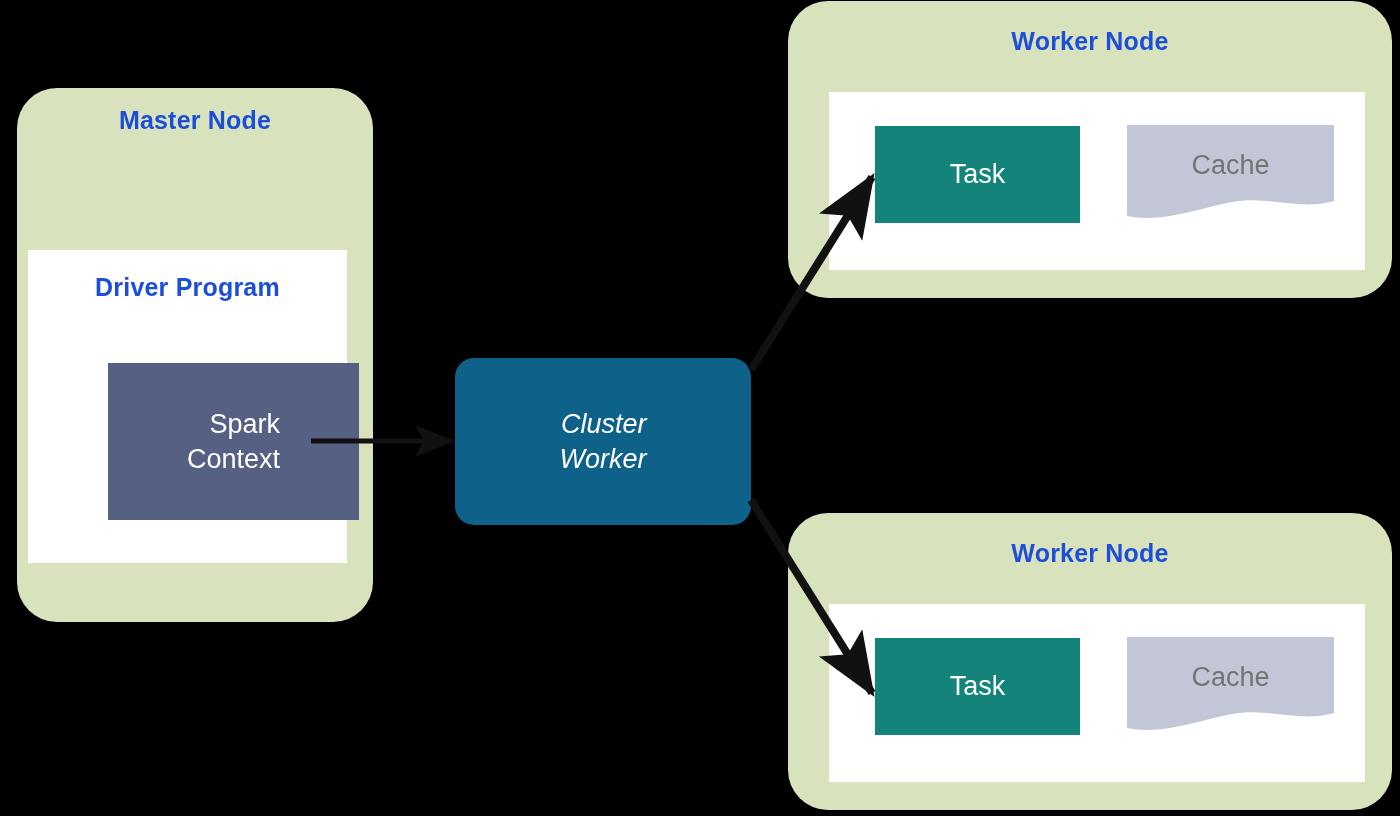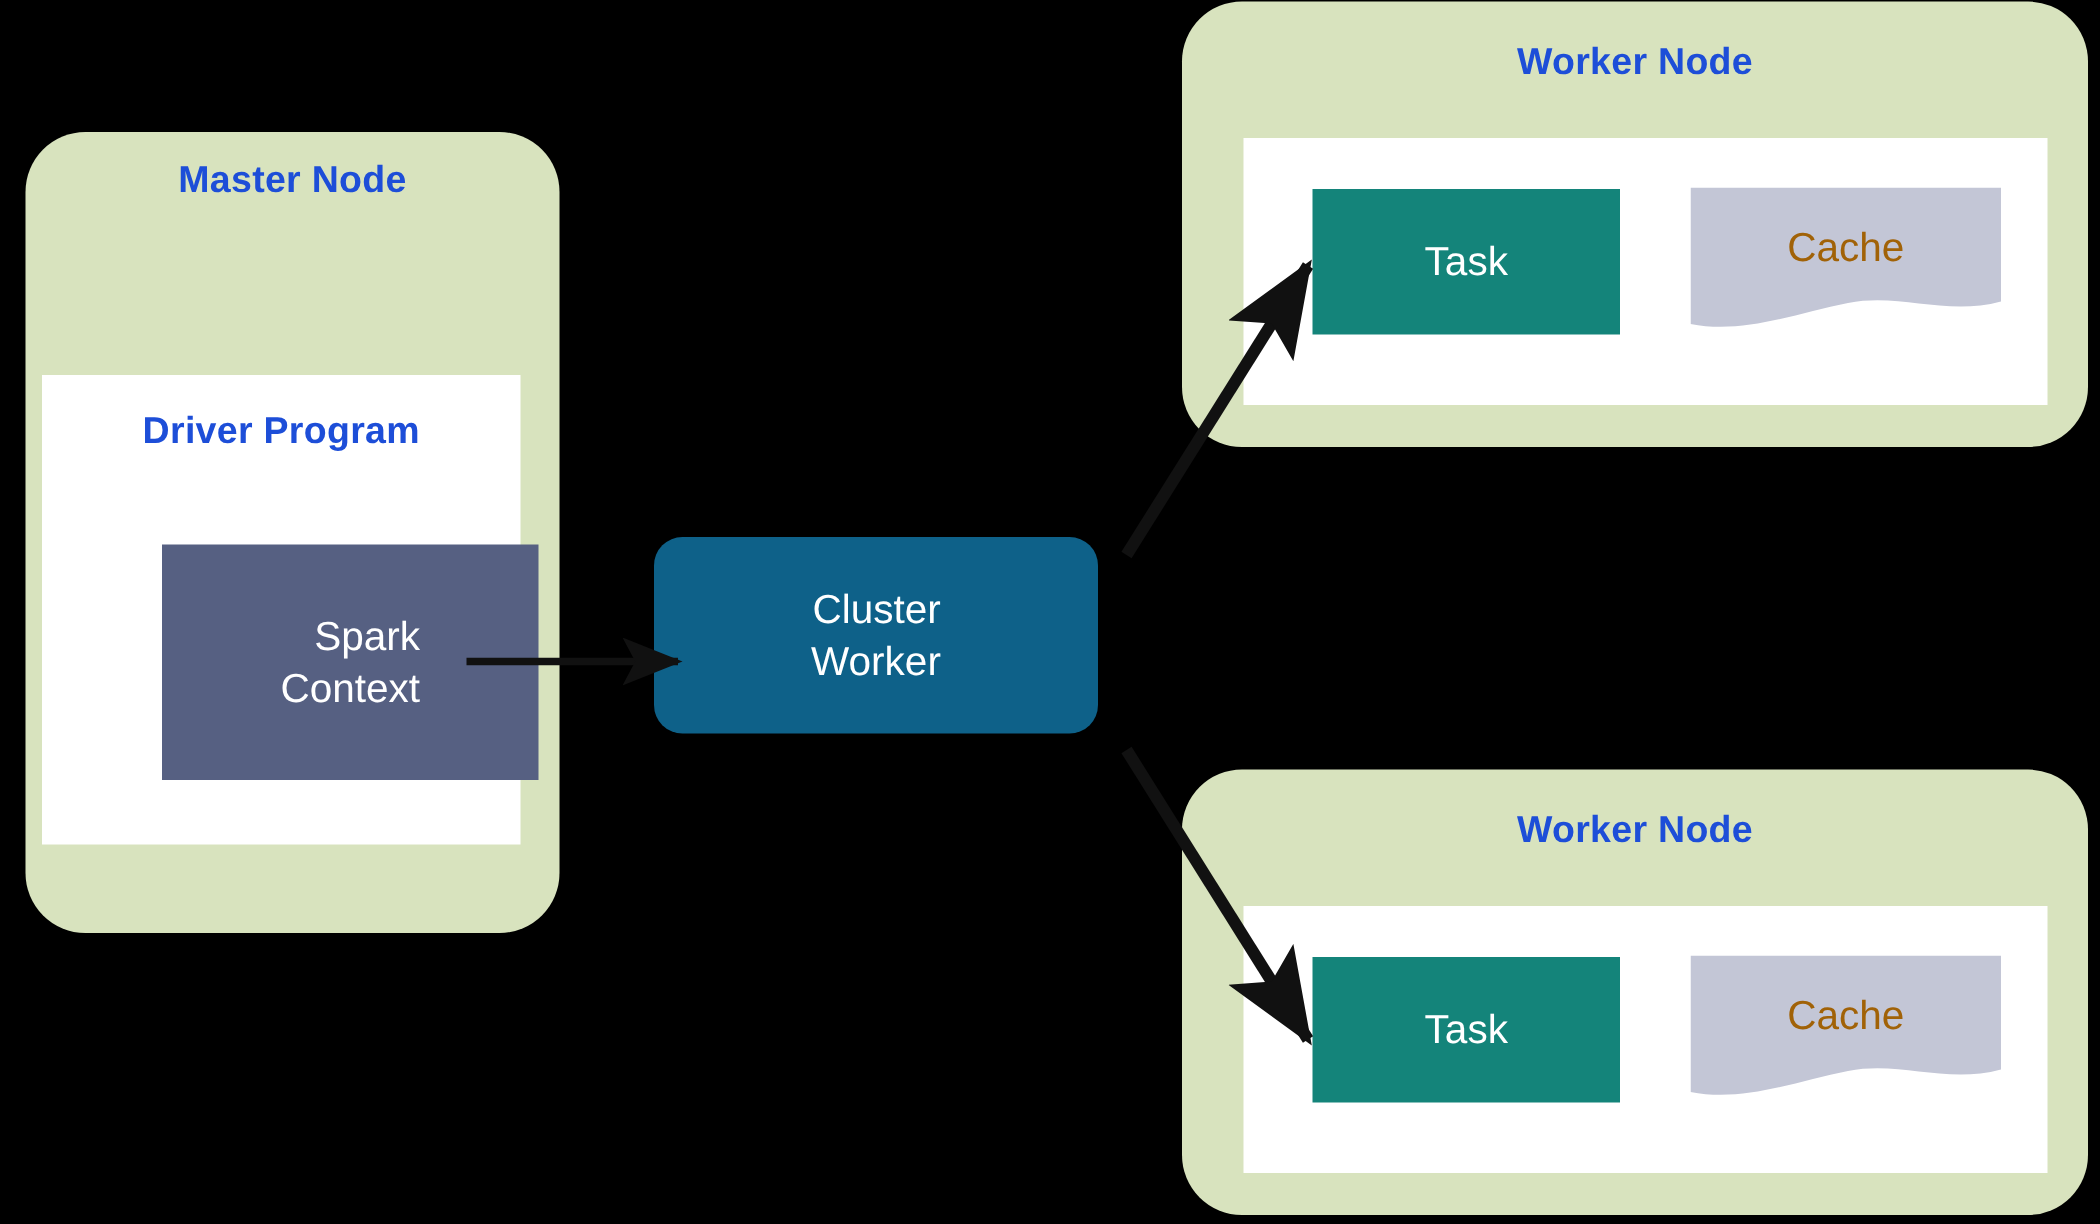--- a/index.html
+++ b/index.html
@@ -73,21 +73,21 @@
     position: absolute;
   }
   .cache-wrap svg {
     display: block;
   }
   .cache-label {
     position: absolute;
     left: 0;
     width: 100%;
     text-align: center;
-    color: #a16207;
+    color: #737373;
     font-size: 27px;
     white-space: nowrap;
   }
 
   
   #arrows {
     position: absolute;
     left: 0;
     top: 0;
     width: 1400px;
@@ -108,21 +108,21 @@
 
       <div class="proc-box spark-ctx" style="left:32px; top:113px; width:251px; height:157px;">
         <div>
           <div>Spark</div>
           <div>Context</div>
         </div>
       </div>
     </div>
   </div>
 
-  <div class="proc-box cluster-mgr" style="left:436px; top:358px; width:296px; height:131px;">
+  <div class="proc-box cluster-mgr" style="left:455px; top:358px; width:296px; height:167px;font-style:italic;">
     <div>
       <div>Cluster</div>
       <div>Worker</div>
     </div>
   </div>
 
   <div class="node-box" style="left:788px; top:1px; width:604px; height:297px;">
     <div class="heading" style="top:27px;">Worker Node</div>
 
     <div class="inner-white" style="left:41px; top:91px; width:536px; height:178px;">

